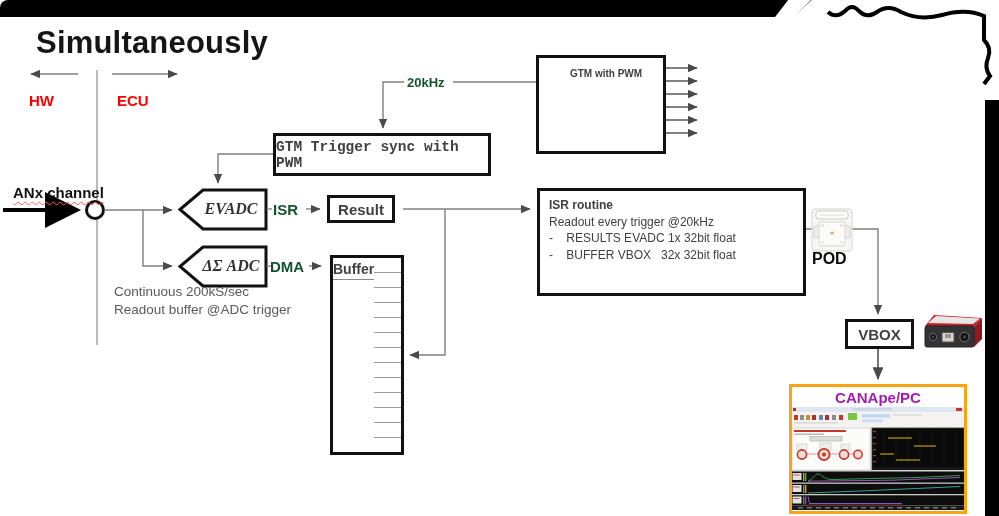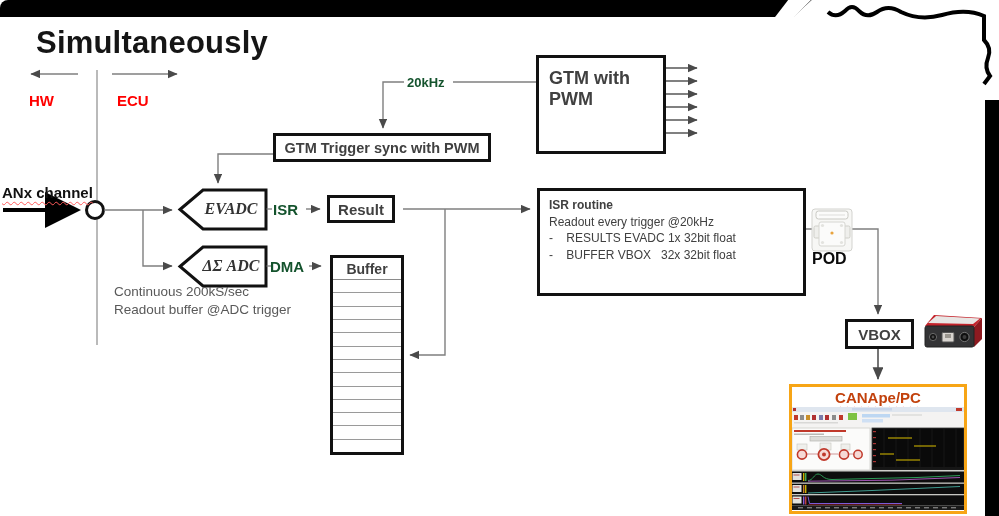--- a/index.html
+++ b/index.html
@@ -17,34 +17,34 @@
   .bold13{font-weight:700;font-size:13px;}
   .squiggle{text-decoration-line:underline;text-decoration-style:wavy;
             text-decoration-color:#ff5a5a;text-decoration-thickness:1px;text-underline-offset:3px;}
   
   .blackbox{border:3px solid #111;background:#fff;display:flex;align-items:center;justify-content:center;
             box-sizing:border-box;color:#404040;font-weight:700;}
   .serif-label{font-family:"Liberation Serif",serif;font-style:italic;font-weight:700;
                font-size:16px;color:#333;text-align:center;}
   
   .buffer{left:330px;top:255px;width:74px;height:200px;border:3px solid #111;background:#fff;
-          box-sizing:border-box;display:flex;flex-direction:column;}
+          box-sizing:border-box;display:flex;flex-direction:row;}
   .buf-head{height:21px;border-bottom:1px solid #8a8a8a;display:flex;align-items:center;justify-content:center;
             font-weight:700;font-size:14px;color:#404040;flex:none;}
   .buf-row{flex:1;border-bottom:1px solid #9a9a9a;}
   .buf-row:last-child{border-bottom:none;}
   
   .isr-box{left:537px;top:188px;width:269px;height:108px;border:3.5px solid #111;background:#fff;
            box-sizing:border-box;padding:6px 9px;color:#404040;font-size:12px;line-height:16.5px;}
   .isr-box .line{white-space:pre;}
   .isr-box .t{font-weight:700;}
   
   .canape{left:789px;top:384px;width:178px;height:130px;border:3px solid #F7A516;background:#fff;
           box-sizing:border-box;}
-  .canape-title{width:100%;text-align:center;font-weight:700;font-size:15px;color:#c2410c;margin-top:2px;}
+  .canape-title{width:100%;text-align:center;font-weight:700;font-size:15px;color:#a21caf;margin-top:2px;}
   .notes{left:114px;top:283px;font-size:13.5px;color:#595959;line-height:18px;}
 </style>
 </head>
 <body>
 
 <div class="stage">
 
   <svg class="abs" style="left:0;top:0;" width="999" height="516" viewBox="0 0 999 516">
     <defs>
       <marker id="ag" markerWidth="8" markerHeight="7" refX="6.5" refY="3" orient="auto">
@@ -102,21 +102,21 @@
     <polygon points="44,0 229,0 229,100 215,100 215,26 20,26" fill="#ffffff"></polygon>
     <polygon points="18,26 44,0 20,0 0,26" fill="#ffffff" transform="translate(2,-5)"></polygon>
     <path d="M18,22 L46,-4 L60,10 Q66,16 74,9 Q82,1 90,9 Q97,16 106,10 Q118,2 130,10 Q150,20 172,13 Q196,6 215,14 L215,26 Z" fill="#ffffff"></path>
     <path d="M58,12 Q66,19 75,11 Q82,3 89,11 Q97,19 107,12 Q118,4 131,12 Q150,21 172,15 Q196,8 214,16 L214,40 Q222,48 218,58 Q214,68 220,76 L214,84" fill="none" stroke="#000" stroke-width="4"></path>
   </svg>
 
   <div class="abs page-title">Simultaneously</div>
   <div class="abs red-label" style="left:29px;top:92px;">HW</div>
   <div class="abs red-label" style="left:117px;top:92px;">ECU</div>
 
-  <div class="abs bold15 squiggle" style="left:2px;top:184px;color:#111;">ANx channel</div>
+  <div class="abs bold15 squiggle" style="left:13px;top:184px;color:#111;">ANx channel</div>
 
   <div class="abs serif-label" style="left:196px;top:200px;width:70px;">EVADC</div>
   <div class="abs serif-label" style="left:196px;top:257px;width:70px;">ΔΣ ADC</div>
   <div class="abs bold15 dark" style="left:273px;top:201px;">ISR</div>
   <div class="abs bold15 dark" style="left:270px;top:258px;">DMA</div>
 
   <div class="abs notes">
     <div>Continuous 200kS/sec</div>
     <div>Readout buffer @ADC trigger</div>
   </div>
@@ -137,27 +137,27 @@
         <div class="buf-row"></div>
         <div class="buf-row"></div>
         <div class="buf-row"></div>
         <div class="buf-row"></div>
         <div class="buf-row"></div>
         <div class="buf-row"></div>
         <div class="buf-row"></div>
       </div>
   </div>
 
-  <div class="abs blackbox" style="left:273px;top:133px;width:218px;height:29px;font-size:14.5px;">
+  <div class="abs blackbox" style="left:273px;top:133px;width:218px;height:43px;font-size:14.5px;font-family:Liberation Mono, monospace;">
     <span>GTM Trigger sync with PWM</span>
   </div>
 
   <div class="abs bold13 dark" style="left:407px;top:75px;">20kHz</div>
 
-  <div class="abs blackbox" style="left:536px;top:55px;width:130px;height:99px;font-size:18px;align-items:flex-start;justify-content:flex-end;padding:10px 0 0 10px;">
+  <div class="abs blackbox" style="left:536px;top:55px;width:130px;height:99px;font-size:10px;align-items:flex-start;justify-content:center;padding:10px 0 0 10px;">
     <span>GTM with PWM</span>
   </div>
 
   <div class="abs isr-box">
     <div class="line t">ISR routine</div>
     <div class="line">Readout every trigger @20kHz</div>
     <div class="line">-    RESULTS EVADC 1x 32bit float</div>
     <div class="line">-    BUFFER VBOX   32x 32bit float</div>
   </div>
 

